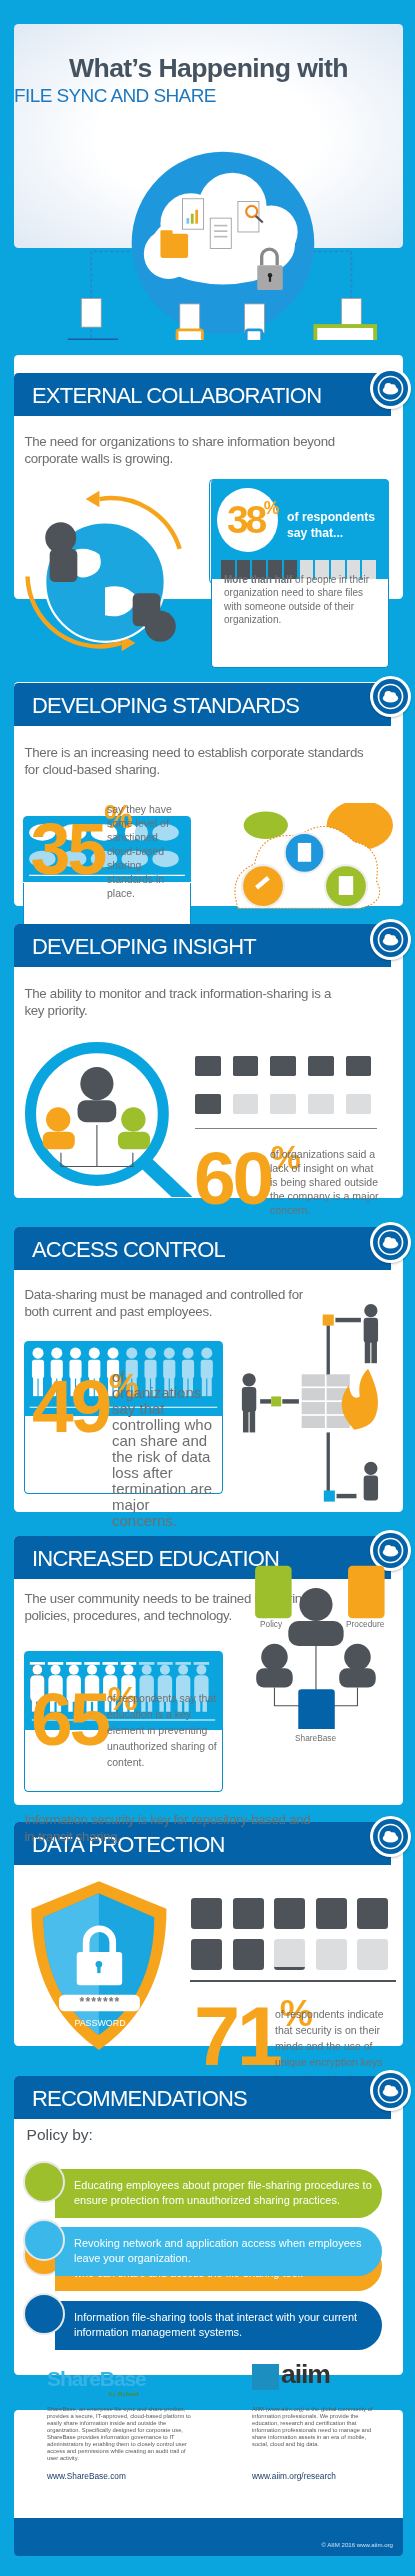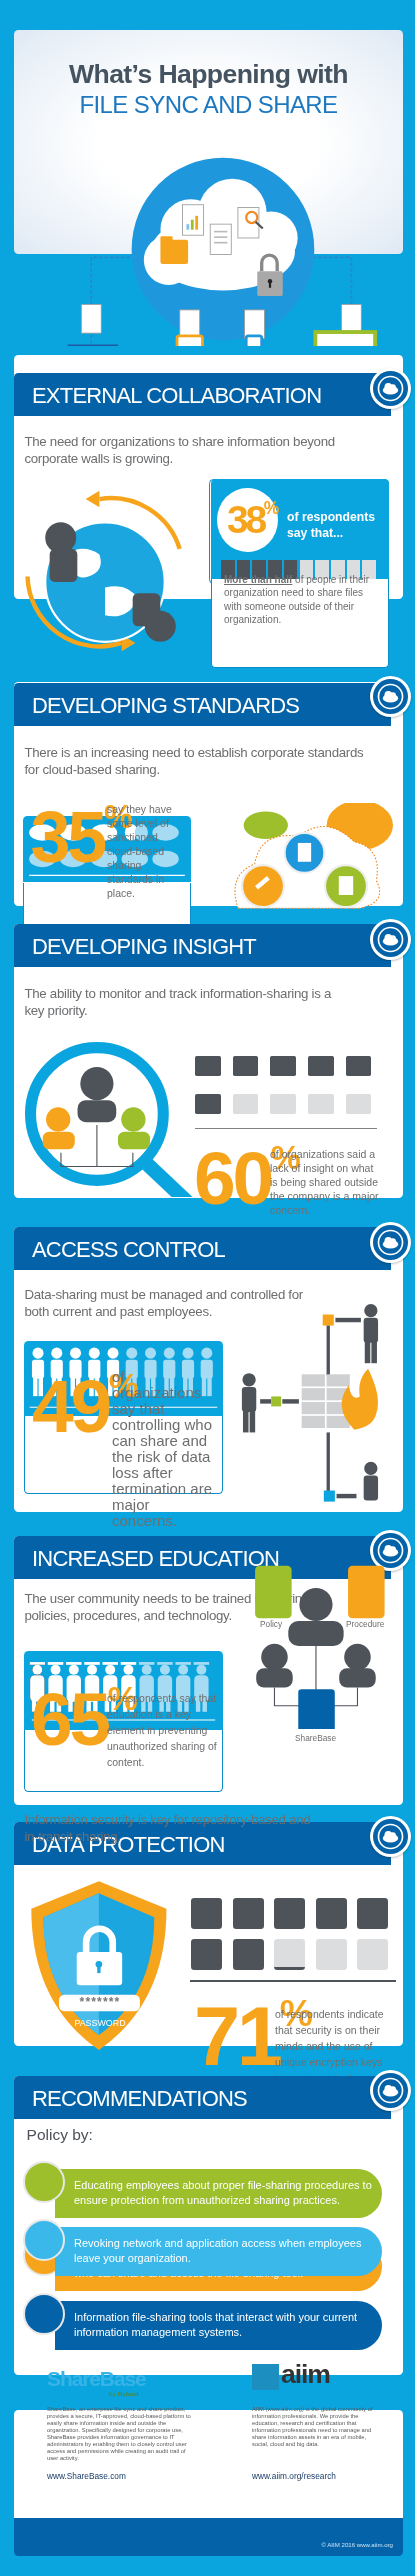--- a/index.html
+++ b/index.html
@@ -1,21 +1,21 @@
 <!DOCTYPE html>
 <html style="font-size:8.9px"><head>
 <meta charset="utf-8">
 <style>
 *{box-sizing:border-box;margin:0;padding:0}
 body{width:416px;height:2576px;background:#0aa5df;font-family:"Liberation Sans",sans-serif;position:relative;overflow:hidden}
 .abs{position:absolute}
 .panel{position:absolute;left:14px;width:389px;background:#fff;border-radius:4.4px}
-.hero{top:30px;height:224px;background:radial-gradient(ellipse at center,#ffffff 40%,#dfe9f4 100%)}
+.hero{top:24px;height:224px;background:radial-gradient(ellipse at center,#ffffff 40%,#dfe9f4 100%)}
 .hero-title{position:absolute;top:29px;left:0;width:100%;text-align:center;font-size:26.6px;font-weight:bold;color:#455360;letter-spacing:-0.6px}
-.hero-sub{position:absolute;top:61px;left:0;width:100%;text-align:center;font-size:24px;color:#1d78c0;letter-spacing:-0.6px}
+.hero-sub{position:absolute;top:61px;left:0;width:100%;text-align:left;font-size:19px;color:#1d78c0;letter-spacing:-0.6px}
 .sec-head{position:absolute;left:14px;width:377px;height:43px;background:#0463a8;border-radius:4.4px 0 0 0}
 .sec-head span{position:absolute;left:18px;top:10px;font-size:22px;color:#fff;letter-spacing:-0.8px}
 .sec-badge{position:absolute;width:41px;height:41px;border-radius:50%;background:#fff;box-shadow:0 1.1px 2.2px rgba(0,0,0,.25)}
 .sec-badge .inner{position:absolute;left:2.8px;top:2.8px;width:35px;height:35px;border-radius:50%;background:#0463a8}
 .sec-badge svg{position:absolute;left:2.8px;top:2.8px}
 .intro{position:absolute;left:24.4px;font-size:13.3px;color:#6d6e70;line-height:16.6px;letter-spacing:-0.3px}
 .statbox{position:absolute;border:1.1px solid #0a8ec9;border-radius:4.4px;overflow:hidden;background:#fff}
 .statbox .top{background:#0aa5df;position:absolute;left:0;top:0;width:100%}
 .big{position:absolute;color:#f7a41d;font-weight:bold;letter-spacing:-3.3px;line-height:1}
 .pct{font-size:0.45em;vertical-align:top;letter-spacing:0}
@@ -146,21 +146,21 @@
     <div style="flex:1;background:#4d5358"></div>
     <div style="flex:1;background:#4d5358"></div>
     <div style="flex:1;background:#4d5358"></div>
   <div style="flex:1;background:#dcdddf"></div>
     <div style="flex:1;background:#dcdddf"></div>
     <div style="flex:1;background:#dcdddf"></div>
     <div style="flex:1;background:#dcdddf"></div>
     <div style="flex:1;background:#dcdddf"></div>
 </div>
 
-<div class="stat-text" style="left:224px;top:573px;width:155px;font-size:10px;line-height:13.3px"><b style="text-decoration:underline">More than half</b><span> of people in their organization need to share files with someone outside of their organization.</span></div>
+<div class="stat-text" style="left:224px;top:573px;width:155px;font-size:10px;line-height:13.3px"><b style="">More than half</b><span> of people in their organization need to share files with someone outside of their organization.</span></div>
 
 <div class="panel" style="top:682px;height:224px"></div>
 <div class="sec-head" style="top:683px">
     <span>DEVELOPING STANDARDS</span>
   </div>
 <div class="sec-badge" style="left:370px;top:676px">
     <div class="inner"></div>
   <svg width="35" height="35" viewBox="0 0 64 64">
       <circle cx="32" cy="32" r="22" fill="none" stroke="#fff" stroke-width="3"></circle>
       <ellipse cx="32" cy="35" rx="14" ry="8" fill="#fff"></ellipse>
@@ -183,21 +183,21 @@
     <ellipse cx="34" cy="78" rx="24" ry="15"></ellipse>
         <ellipse cx="90" cy="78" rx="24" ry="15"></ellipse>
         <ellipse cx="146" cy="78" rx="24" ry="15"></ellipse>
         <ellipse cx="202" cy="78" rx="24" ry="15"></ellipse>
         <ellipse cx="258" cy="78" rx="24" ry="15"></ellipse>
       </g>
     <line x1="10" y1="108" x2="293" y2="108" stroke="#fff" stroke-width="2"></line>
   </svg>
 </div>
 <div class="abs" style="left:23px;top:883px;width:168px;height:86px;border:1.1px solid #0a8ec9;border-top:none;border-radius:0 0 4.4px 4.4px;background:#fff"></div>
-<div class="big" style="left:30.5px;top:803px;font-size:72px;top:801px;margin-top:0"><span style="position:relative;top:0">35</span><span class="pct">%</span></div>
+<div class="big" style="left:30.5px;top:803px;font-size:72px;top:801px;margin-top:0"><span style="position:relative;top:12px">35</span><span class="pct">%</span></div>
 <div class="stat-text" style="left:107px;top:802px;width:80px;font-size:10.5px;line-height:14px">say they have some level of sanctioned cloud-based sharing standards in place.</div>
 
 <svg class="abs" style="left:216px;top:803px" width="177" height="133" viewBox="0 0 320 240">
   <ellipse cx="90" cy="40" rx="40" ry="25" fill="#9cbf2b"></ellipse>
   <ellipse cx="260" cy="40" rx="60" ry="45" fill="#f7a41d"></ellipse>
   <ellipse cx="120" cy="208" rx="60" ry="20" fill="#0aa5df"></ellipse>
   <path d="M40 190 Q20 130 70 110 Q80 50 150 60 Q200 20 250 70 Q300 80 290 140 Q310 180 260 190 Z" fill="#fff" stroke="#f08a24" stroke-width="2" stroke-dasharray="3,3"></path>
   <circle cx="160" cy="90" r="36" fill="#1f97dc" stroke="#eee" stroke-width="4"></circle>
   <circle cx="85" cy="150" r="38" fill="#f7a41d" stroke="#eee" stroke-width="4"></circle>
   <circle cx="235" cy="150" r="38" fill="#9cbf2b" stroke="#eee" stroke-width="4"></circle>

